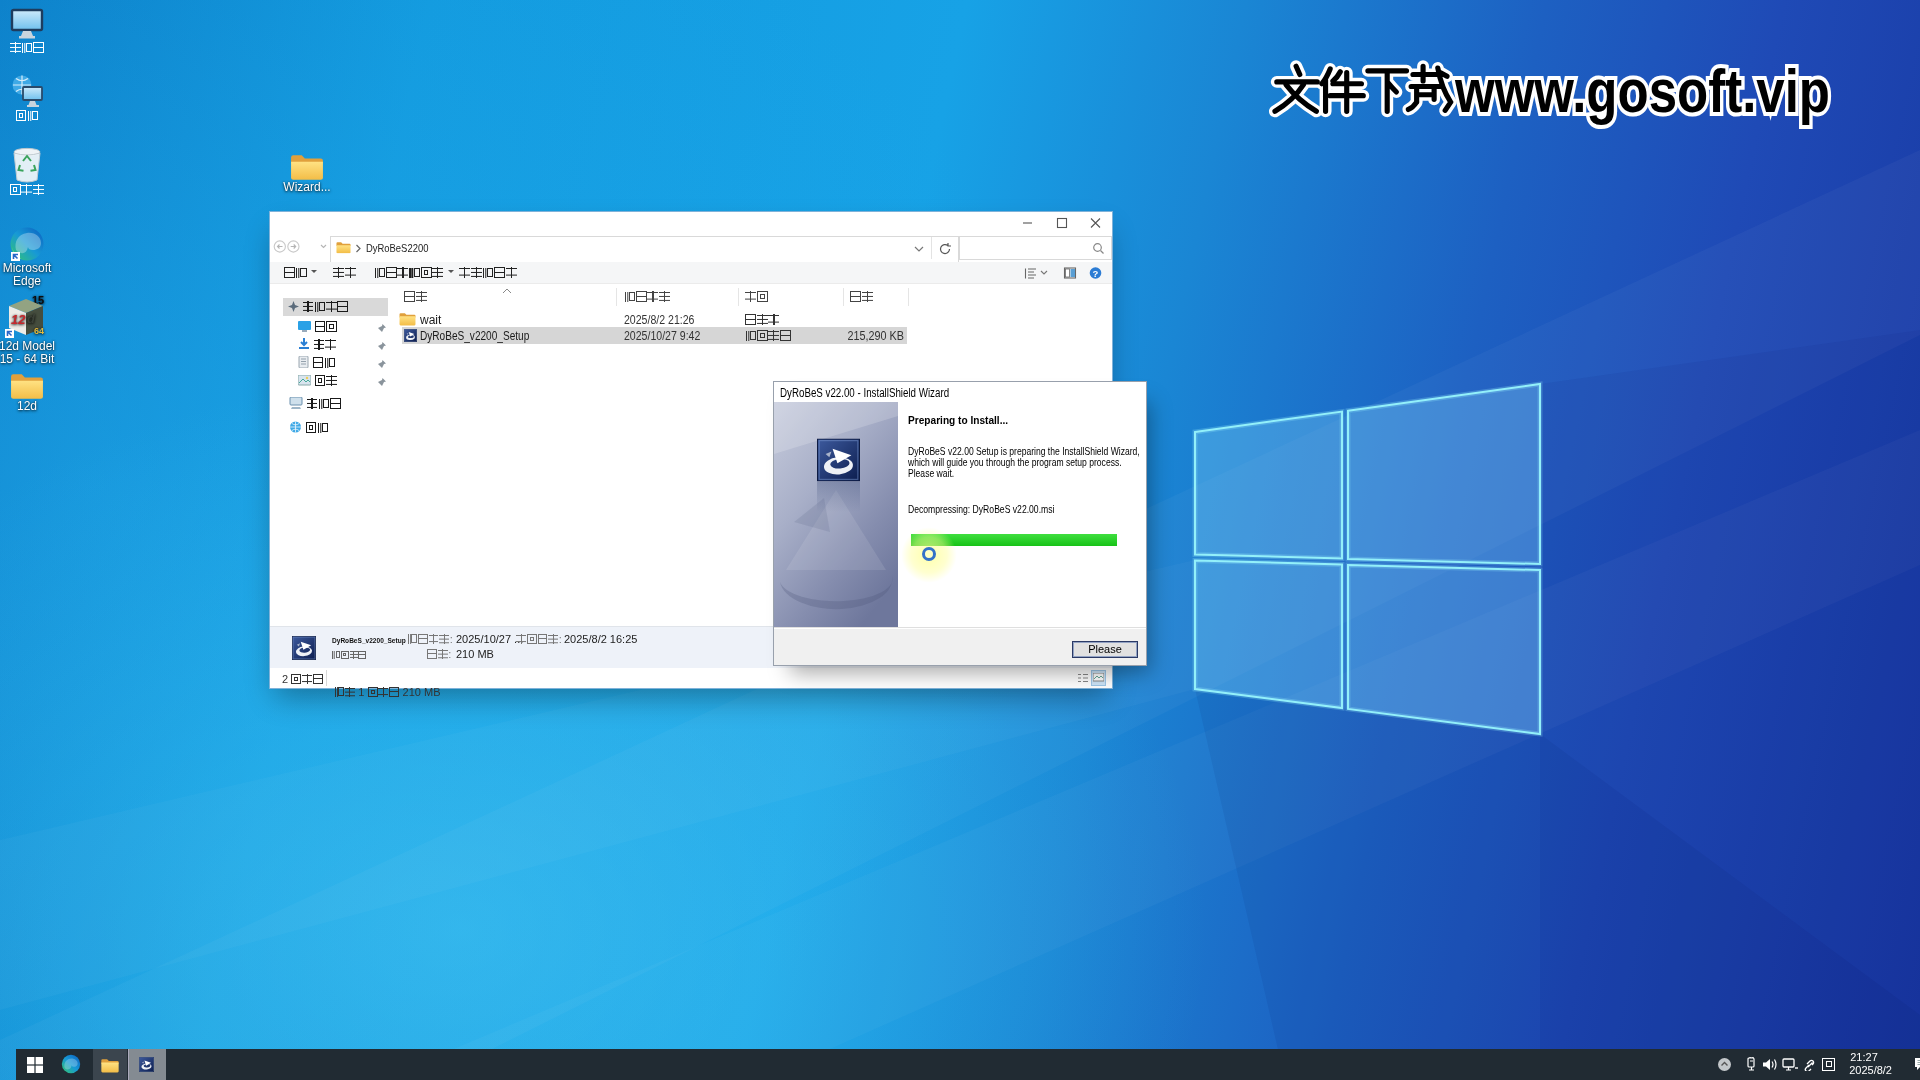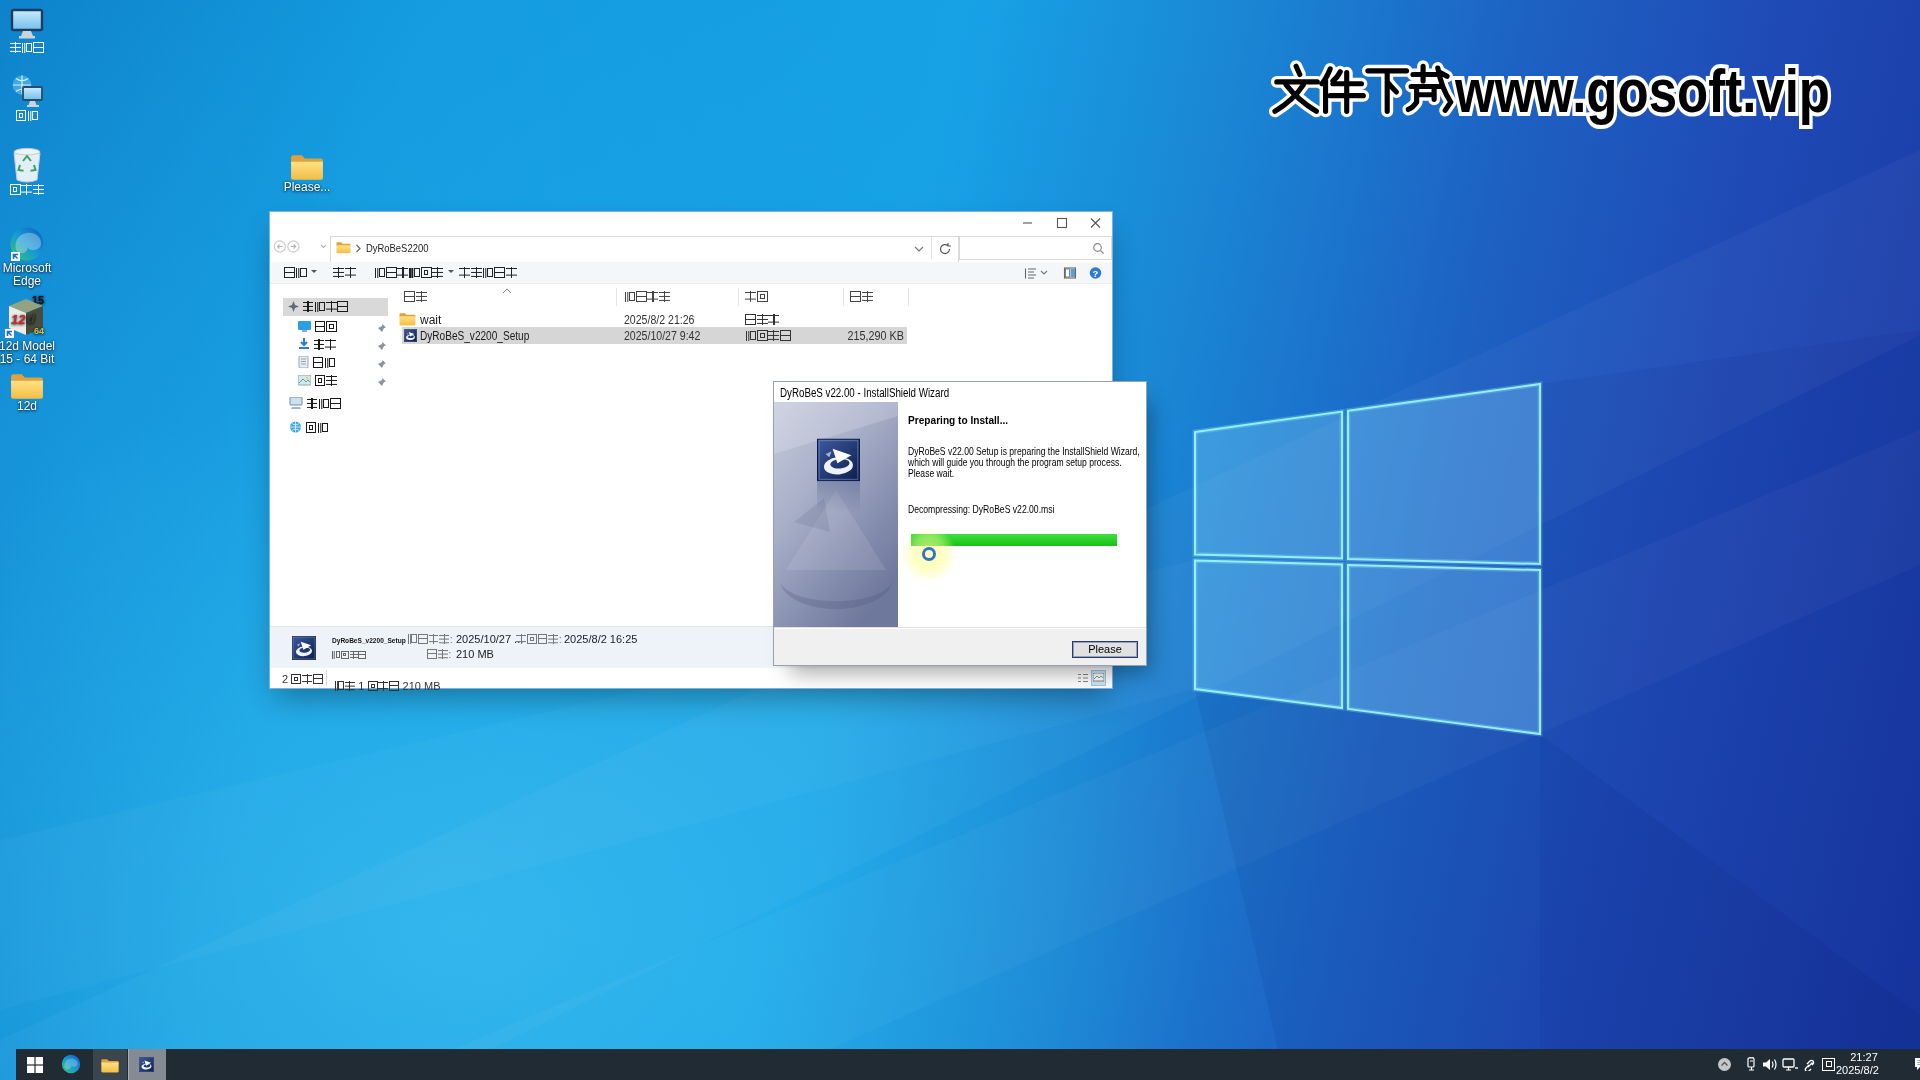--- a/index.html
+++ b/index.html
@@ -171,21 +171,21 @@
 <div class="dico" style="left:-11px;top:372px">
  <svg width="34" height="28" viewBox="0 0 32 26">
       <use href="#fold"></use>
     </svg>
  <div>12d</div>
 </div>
 <div class="dico" style="left:269px;top:153px">
  <svg width="34" height="28" viewBox="0 0 32 26">
       <use href="#fold"></use>
     </svg>
- <div>Please...</div>
+ <div>Wizard...</div>
 </div>
 <div id="exp">
 
  <svg class="ab" style="left:740px;top:0" width="100" height="22" viewBox="0 0 100 22">
   <g stroke="#555" stroke-width="1.1" fill="none">
    <path d="M13 11h9"></path>
    <rect x="47.5" y="6.5" width="9" height="9"></rect>
    <path d="M81 6.5l9 9M81 15.5l9-9"></path>
   </g>
  </svg>
@@ -316,21 +316,21 @@
   <div class="ab" style="left:246px;top:6px;font-size:11px;color:#777"><b class="z zd"></b><b class="z ze"></b><b class="z za"></b><b class="z zb"></b>:</div>
   <div class="ab" style="left:294px;top:6px;font-size:11px;color:#222">2025/8/2 16:25</div>
   <div class="ab" style="left:62px;top:23px;font-size:9px;color:#666"><b class="z zc"></b><b class="z ze"></b><b class="z zb"></b><b class="z za"></b></div>
   <div class="ab" style="left:157px;top:21px;font-size:11px;color:#777"><b class="z za"></b><b class="z zb"></b>:</div>
   <div class="ab" style="left:186px;top:21px;font-size:11px;color:#222">210 MB</div>
  </div>
 
  <div id="status">
   <div class="ab" style="left:12px;top:5px">2 <b class="z ze"></b><b class="z zd"></b><b class="z za"></b></div>
   <div class="ab" style="left:56px;top:2px;width:1px;height:16px;background:#d8d8d8"></div>
-  <div class="ab" style="left:64px;top:12px"><b class="z zc"></b><b class="z zb"></b> 1 <b class="z ze"></b><b class="z zd"></b><b class="z za"></b> 210 MB</div>
+  <div class="ab" style="left:64px;top:18px"><b class="z zc"></b><b class="z zb"></b> 1 <b class="z ze"></b><b class="z zd"></b><b class="z za"></b> 210 MB</div>
   <svg class="ab" style="left:806px;top:3px" width="14" height="14" viewBox="0 0 14 14">
         <g stroke="#888" fill="none">
           <path d="M2 3.5h3M2 7h3M2 10.5h3M7 3.5h5M7 7h5M7 10.5h5"></path>
         </g>
       </svg>
   <div class="ab" style="left:821px;top:2px;width:15px;height:16px;background:#cde4f7;border:1px solid #9ec7e8"></div>
   <svg class="ab" style="left:823px;top:5px" width="11" height="10" viewBox="0 0 11 10">
         <rect x="0" y="0" width="11" height="8" fill="#fff" stroke="#888"></rect>
         <path d="M1 6l3-3l2 2l2-2l2 2" stroke="#6a9" fill="none"></path>
       </svg>
@@ -404,21 +404,21 @@
   <svg class="ab" style="right:138px;top:9px" width="16" height="13" viewBox="0 0 16 13">
         <rect x="1" y="1" width="11" height="8" rx="1" fill="none" stroke="#fff" stroke-width="1.3"></rect>
         <path d="M4 12h5M6.5 9v3" stroke="#fff" stroke-width="1.2"></path>
         <path d="M13 10h3" stroke="#fff" stroke-width="1.4"></path>
       </svg>
   <svg class="ab" style="right:119px;top:10px" width="13" height="12" viewBox="0 0 13 12">
         <path d="M4 8L8.5 3.5M3 5l3-3a2 2 0 0 1 3 3L8 6M5 6l-3 3a2 2 0 0 0 3 3l2-2" stroke="#fff" stroke-width="1.3" fill="none"></path>
       </svg>
   <div class="ab" style="right:100px;top:8px;color:#fff;font-size:13px">​<b class="z ze" style="width:1em;height:1em"></b></div>
   <div class="ab" style="right:48px;top:2px;width:48px;text-align:center">21:27</div>
-  <div class="ab" style="right:44px;top:15px;width:56px;text-align:left">2025/8/2</div>
+  <div class="ab" style="right:44px;top:15px;width:56px;text-align:right">2025/8/2</div>
   <svg class="ab" style="right:5px;top:8px" width="17" height="16" viewBox="0 0 17 16">
         <path d="M1 1h13v9H6l-3 3v-3H1z" fill="#fff"></path>
         <path d="M3.5 3.5h8M3.5 5.5h8M3.5 7.5h5" stroke="#9aa" stroke-width="1"></path>
         <circle cx="12.5" cy="11.5" r="4" fill="#2b343c" stroke="#fff"></circle>
         <text x="12.5" y="14.2" font-size="7" fill="#fff" text-anchor="middle">1</text>
       </svg>
  </div>
 </div>
 
 </body></html>

